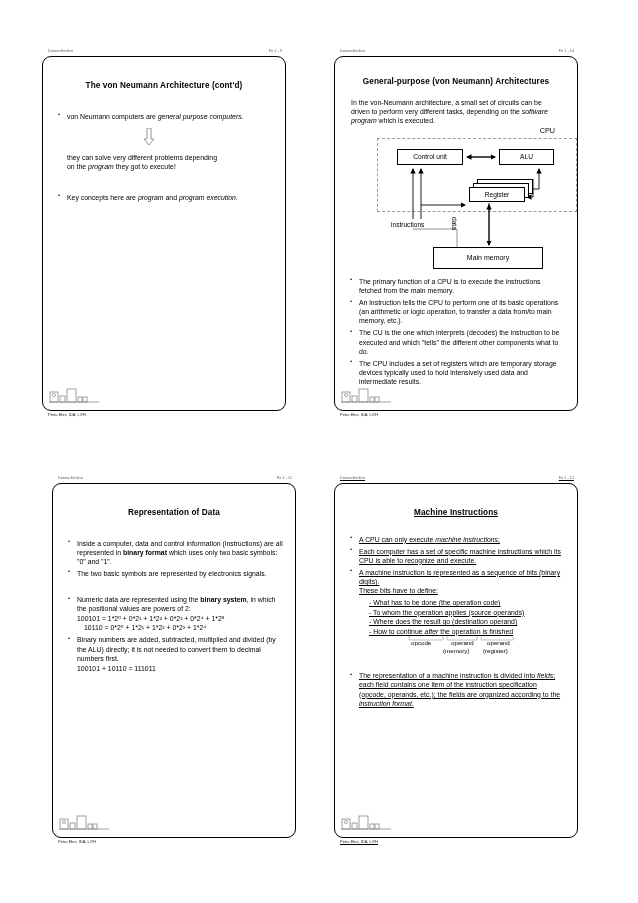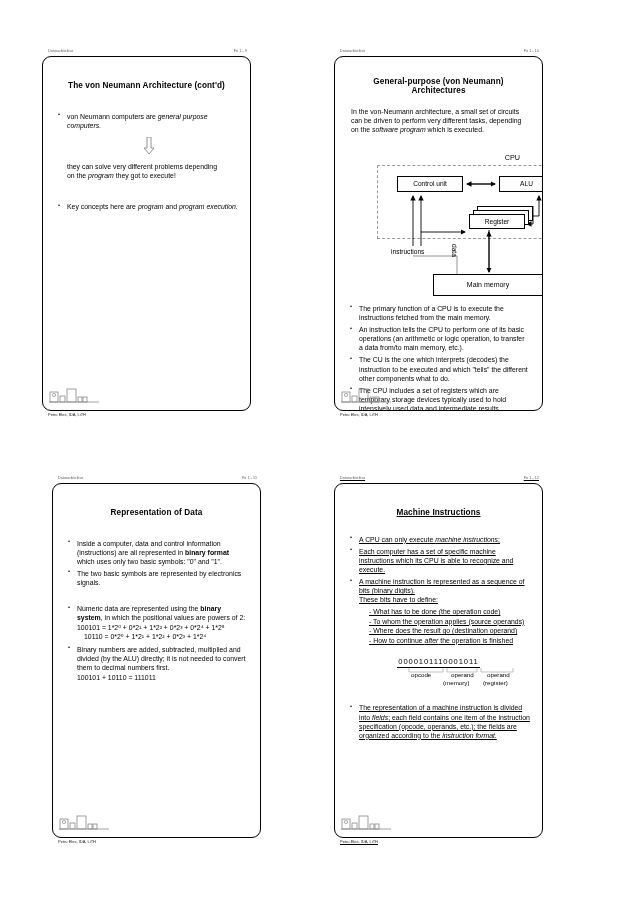--- a/index.html
+++ b/index.html
@@ -3,21 +3,21 @@
 <meta charset="utf-8">
 <style>
   html,body{margin:0;padding:0;}
   body{
     width:638px;height:903px;background:#ffffff;
     font-family:"Liberation Sans","DejaVu Sans",sans-serif;
     color:#000;overflow:hidden;position:relative;
   }
   .page{position:relative;width:638px;height:903px;}
 
-  .slide-wrap{position:absolute;width:209px;}
+  .slide-wrap{position:absolute;width:244px;}
   .s1{left:42px;top:50px;}
   .s2{left:334px;top:50px;}
   .s3{left:42px;top:477px;padding-left:10px;}
   .s4{left:334px;top:477px;text-decoration:underline;}
 
   .slide-head{
     display:flex;justify-content:space-between;align-items:flex-end;
     font-size:3.4px;color:#555;letter-spacing:.1px;
     padding:0 4px 2px 6px;line-height:1;
   }
@@ -64,21 +64,21 @@
   .gap18{height:18px;}
   .gap22{height:22px;}
 
   
   .downarrow{
     width:12px;height:18px;margin:7px 0 7px 88px;position:relative;
   }
   .downarrow svg{display:block;}
 
   
-  .diagram{position:relative;height:150px;margin-top:20px;}
+  .diagram{position:relative;height:150px;margin-top:2px;}
   .cpu-label{
     position:absolute;right:10px;top:-1px;font-size:7.2px;
   }
   .cpu-box{
     position:absolute;left:30px;top:11px;width:200px;height:74px;
     border:0.8px dashed #999;box-sizing:border-box;
   }
   .nodebox{
     position:absolute;border:0.9px solid #000;background:#fff;
     font-size:6.6px;display:flex;align-items:center;justify-content:center;
@@ -296,23 +296,20 @@
         <li>Each computer has a set of specific machine instructions which its CPU is able to recognize and execute.</li>
         <li>
           A machine instruction is represented as a sequence of bits (binary digits).<br>These bits have to define:
         </li>
       </ul>
       <div class="sub">- What has to be done (the operation code)</div>
       <div class="sub">- To whom the operation applies (source operands)</div>
       <div class="sub">- Where does the result go (destination operand)</div>
       <div class="sub">- How to continue <i>after</i> the operation is finished</div>
 
-      <div class="bits">
-        <span class="bitsrow">0000101110001011</span>
-      </div>
       <div class="fieldlbls">
         <svg width="238" height="8" viewBox="0 0 238 8">
           <path d="M62 1 L62 5 L96 5 L96 1" fill="none" stroke="#999" stroke-width="0.6"></path>
           <path d="M100 1 L100 5 L130 5 L130 1" fill="none" stroke="#999" stroke-width="0.6"></path>
           <path d="M134 1 L134 5 L166 5 L166 1" fill="none" stroke="#999" stroke-width="0.6"></path>
         </svg>
         <span class="fl fl-op">opcode</span>
         <span class="fl fl-o1">operand</span>
         <span class="fl fl-o2">operand</span>
         <span class="fl fl-m">(memory)</span>

